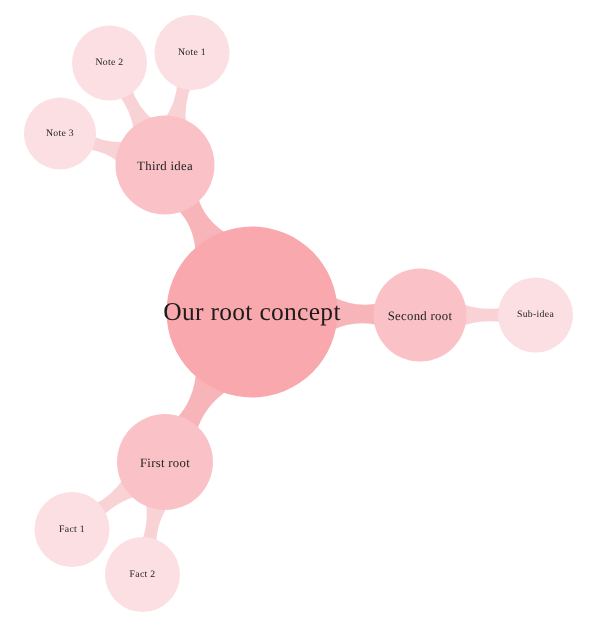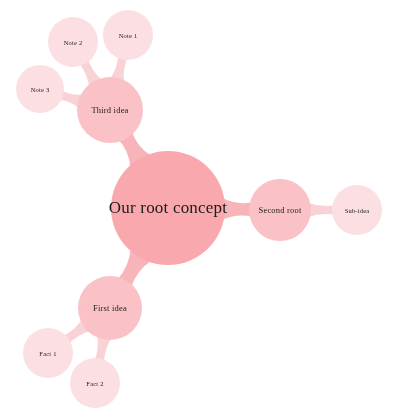--- a/index.html
+++ b/index.html
@@ -62,21 +62,21 @@
         <circle cx="40" cy="89" r="24" fill="#fbdfe2"></circle>
         <circle cx="357" cy="210" r="25" fill="#fbdfe2"></circle>
         <circle cx="48" cy="353" r="25" fill="#fbdfe2"></circle>
         <circle cx="95" cy="383" r="25" fill="#fbdfe2"></circle>
       </g>
   </svg>
   <div id="labels-layer">
       <div class="node-label tier-root" style="left: 168px; top: 208px; color: rgb(28, 28, 28);">Our root concept</div>
       <div class="node-label tier-mid" style="left: 110px; top: 110px; color: rgb(28, 28, 28);">Third idea</div>
       <div class="node-label tier-mid" style="left: 280px; top: 210px; color: rgb(28, 28, 28);">Second root</div>
-      <div class="node-label tier-mid" style="left: 110px; top: 308px; color: rgb(28, 28, 28);">First idea</div>
+      <div class="node-label tier-mid" style="left: 110px; top: 308px; color: rgb(28, 28, 28);">First root</div>
       <div class="node-label tier-leaf" style="left: 128px; top: 35px; color: rgb(28, 28, 28);">Note 1</div>
       <div class="node-label tier-leaf" style="left: 73px; top: 42px; color: rgb(28, 28, 28);">Note 2</div>
       <div class="node-label tier-leaf" style="left: 40px; top: 89px; color: rgb(28, 28, 28);">Note 3</div>
       <div class="node-label tier-leaf" style="left: 357px; top: 210px; color: rgb(28, 28, 28);">Sub-idea</div>
       <div class="node-label tier-leaf" style="left: 48px; top: 353px; color: rgb(28, 28, 28);">Fact 1</div>
       <div class="node-label tier-leaf" style="left: 95px; top: 383px; color: rgb(28, 28, 28);">Fact 2</div>
     </div>
 </div>
 
 </body></html>

